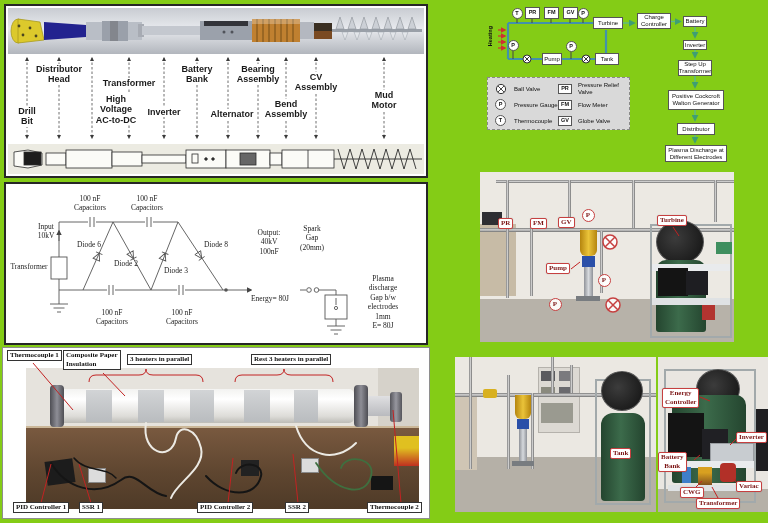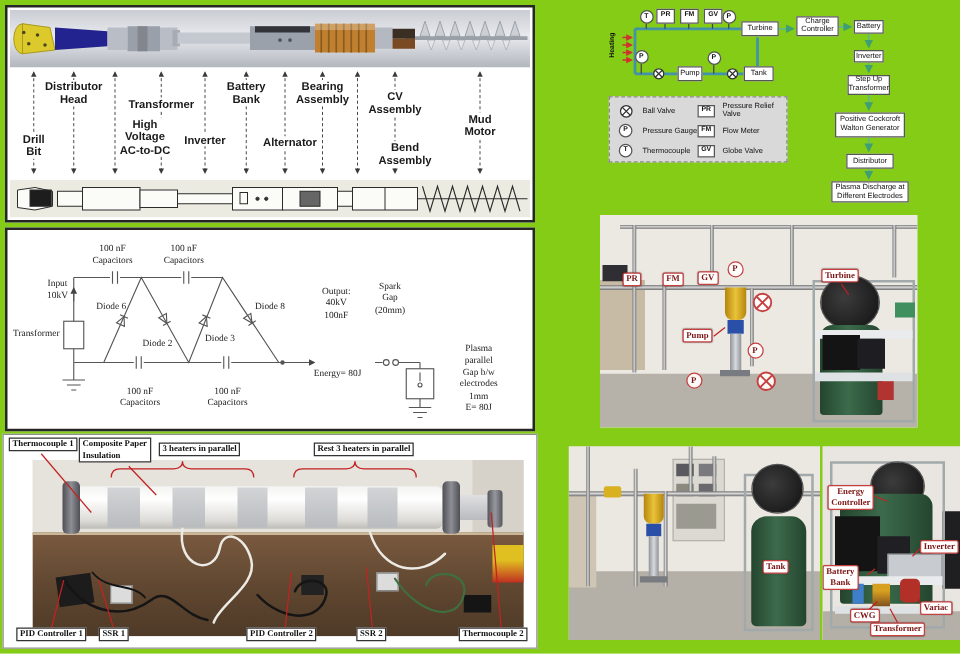--- a/index.html
+++ b/index.html
@@ -153,21 +153,21 @@
     <div class="tool-label" style="left:310px;top:66px;">CV
 Assembly</div>
     <div class="tool-label" style="left:378px;top:84px;">Mud Motor</div>
     <div class="tool-label" style="left:21px;top:100px;">Drill
 Bit</div>
     <div class="tool-label" style="left:86px;top:88px;margin-left:24px;">High
 Voltage
 AC-to-DC</div>
     <div class="tool-label" style="left:158px;top:101px;">Inverter</div>
     <div class="tool-label" style="left:226px;top:103px;">Alternator</div>
-    <div class="tool-label" style="left:280px;top:107px;margin-left:38px;">Bend
+    <div class="tool-label" style="left:280px;top:93px;">Bend
 Assembly</div>
   </div>
 
   <div class="panel" style="left:4px;top:182px;width:424px;height:163px;border:2px solid #262626;">
     <svg width="420" height="159" style="position:absolute;left:0;top:0;">
       <defs>
         <marker id="ahc" viewBox="0 0 8 8" refX="6" refY="4" markerWidth="6" markerHeight="6" orient="auto">
             <path d="M0,0 L8,4 L0,8 Z" fill="#444"></path>
           </marker>
       </defs>
@@ -208,31 +208,31 @@
     <div class="cir-text" style="left:23px;top:78px;">Transformer</div>
     <div class="cir-text" style="left:84px;top:10px;">100 nF
 Capacitors</div>
     <div class="cir-text" style="left:141px;top:10px;">100 nF
 Capacitors</div>
     <div class="cir-text" style="left:106px;top:124px;">100 nF
 Capacitors</div>
     <div class="cir-text" style="left:176px;top:124px;">100 nF
 Capacitors</div>
     <div class="cir-text" style="left:83px;top:56px;">Diode 6</div>
-    <div class="cir-text" style="left:120px;top:86px;">Diode 2</div>
+    <div class="cir-text" style="left:120px;top:75px;">Diode 2</div>
     <div class="cir-text" style="left:170px;top:82px;">Diode 3</div>
     <div class="cir-text" style="left:210px;top:56px;">Diode 8</div>
     <div class="cir-text" style="left:263px;top:44px;">Output:
 40kV
 100nF</div>
     <div class="cir-text" style="left:264px;top:110px;">Energy= 80J</div>
     <div class="cir-text" style="left:306px;top:40px;">Spark
 Gap
 (20mm)</div>
-    <div class="cir-text" style="left:377px;top:90px;">Plasma parallel
+    <div class="cir-text" style="left:377px;top:90px;">Plasma discharge
 Gap b/w electrodes 1mm
 E= 80J</div>
   </div>
 
   <div class="panel" style="left:2px;top:347px;width:428px;height:172px;border:1.5px solid #8e8e8e;">
     <div class="photo" style="left:23px;top:20px;width:393px;height:141px;background:#e6e3dd;">
       <div class="abs" style="left:352px;top:0;width:41px;height:141px;background:#d6d2ca;"></div>
       <div class="abs" style="left:0;top:58px;width:393px;height:83px;background:linear-gradient(180deg,#7a5a40,#5f4630 55%,#4e3a27);"></div>
       <div class="abs" style="left:0;top:58px;width:393px;height:2px;background:#cbb798;"></div>
 

